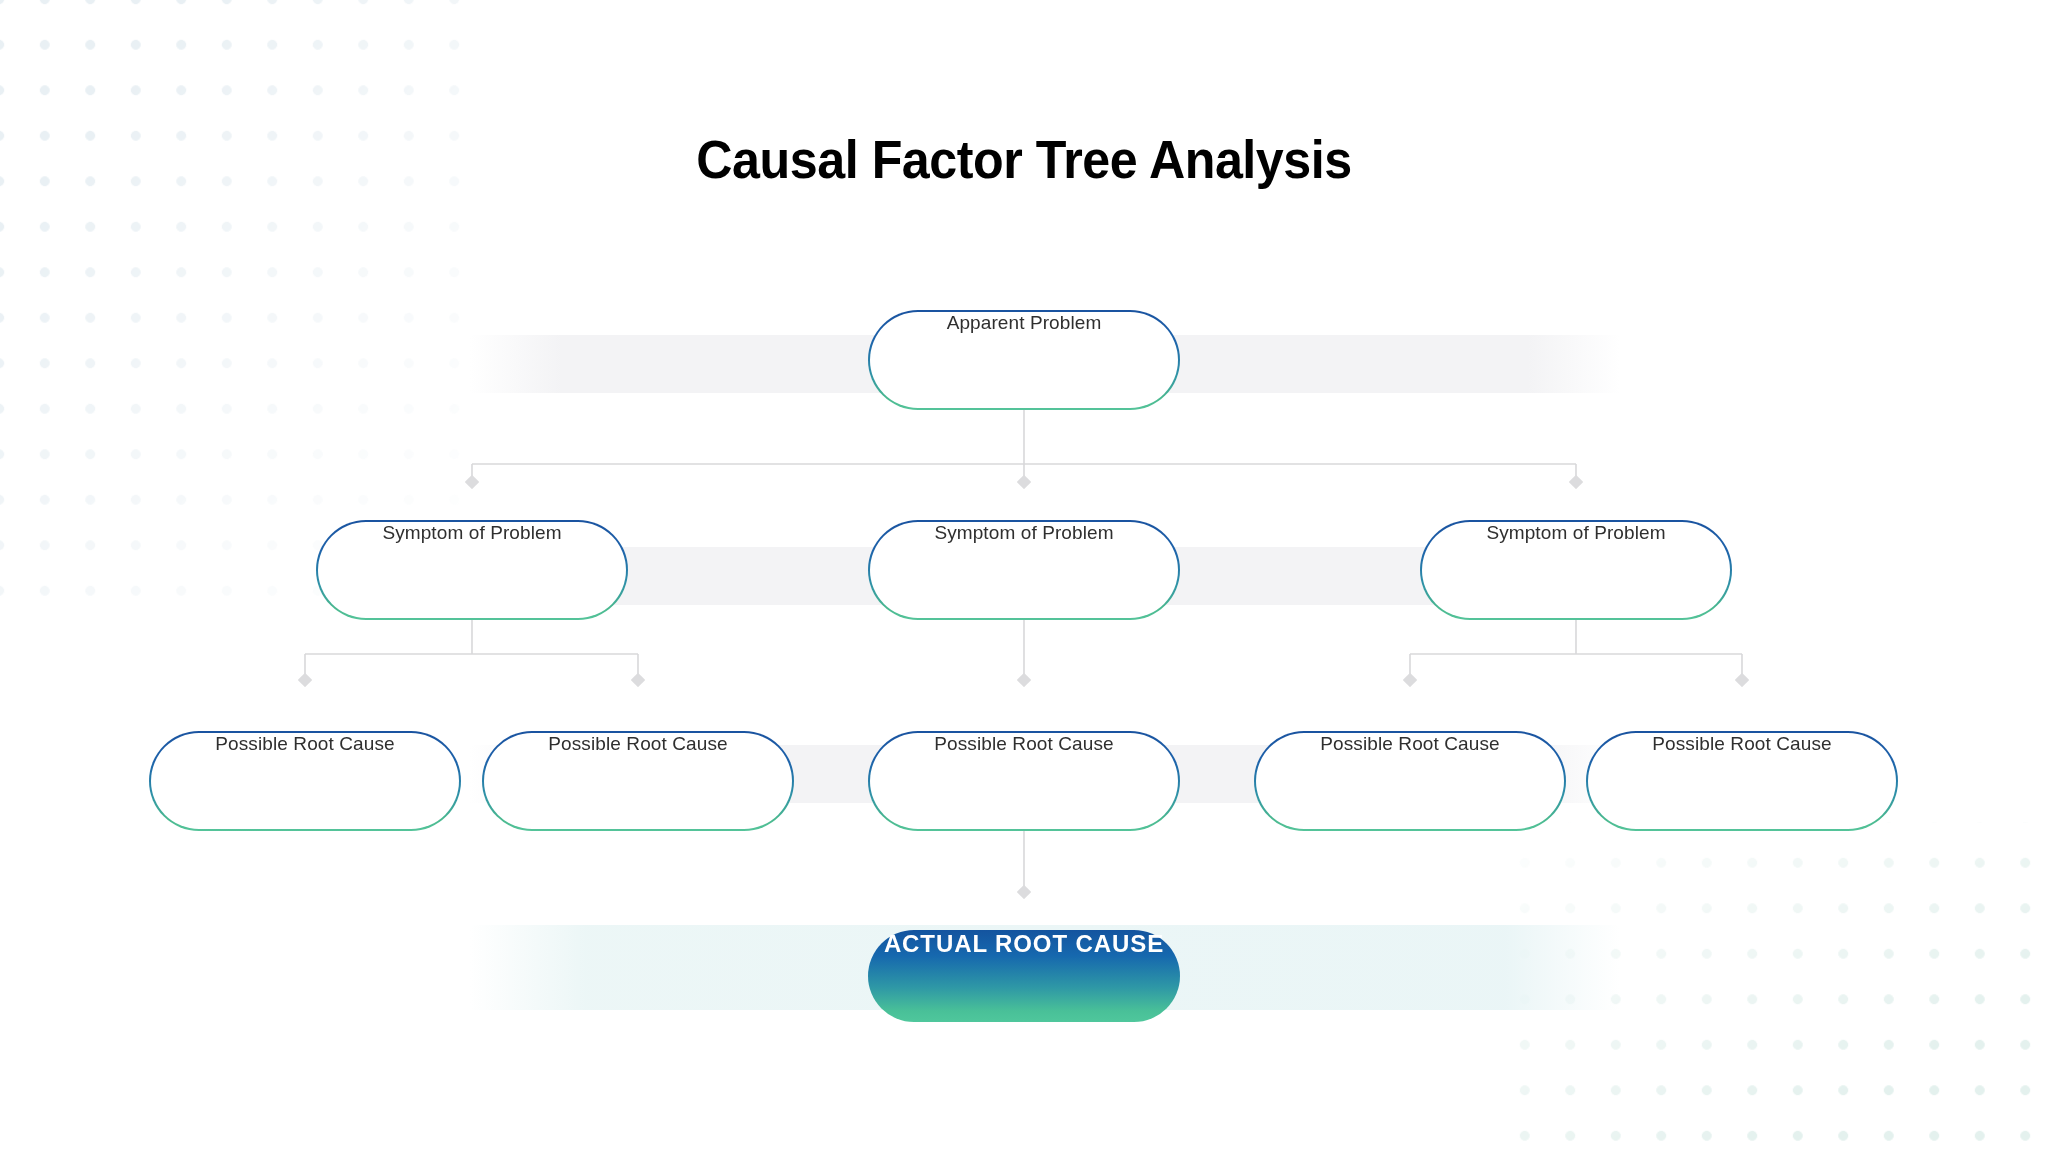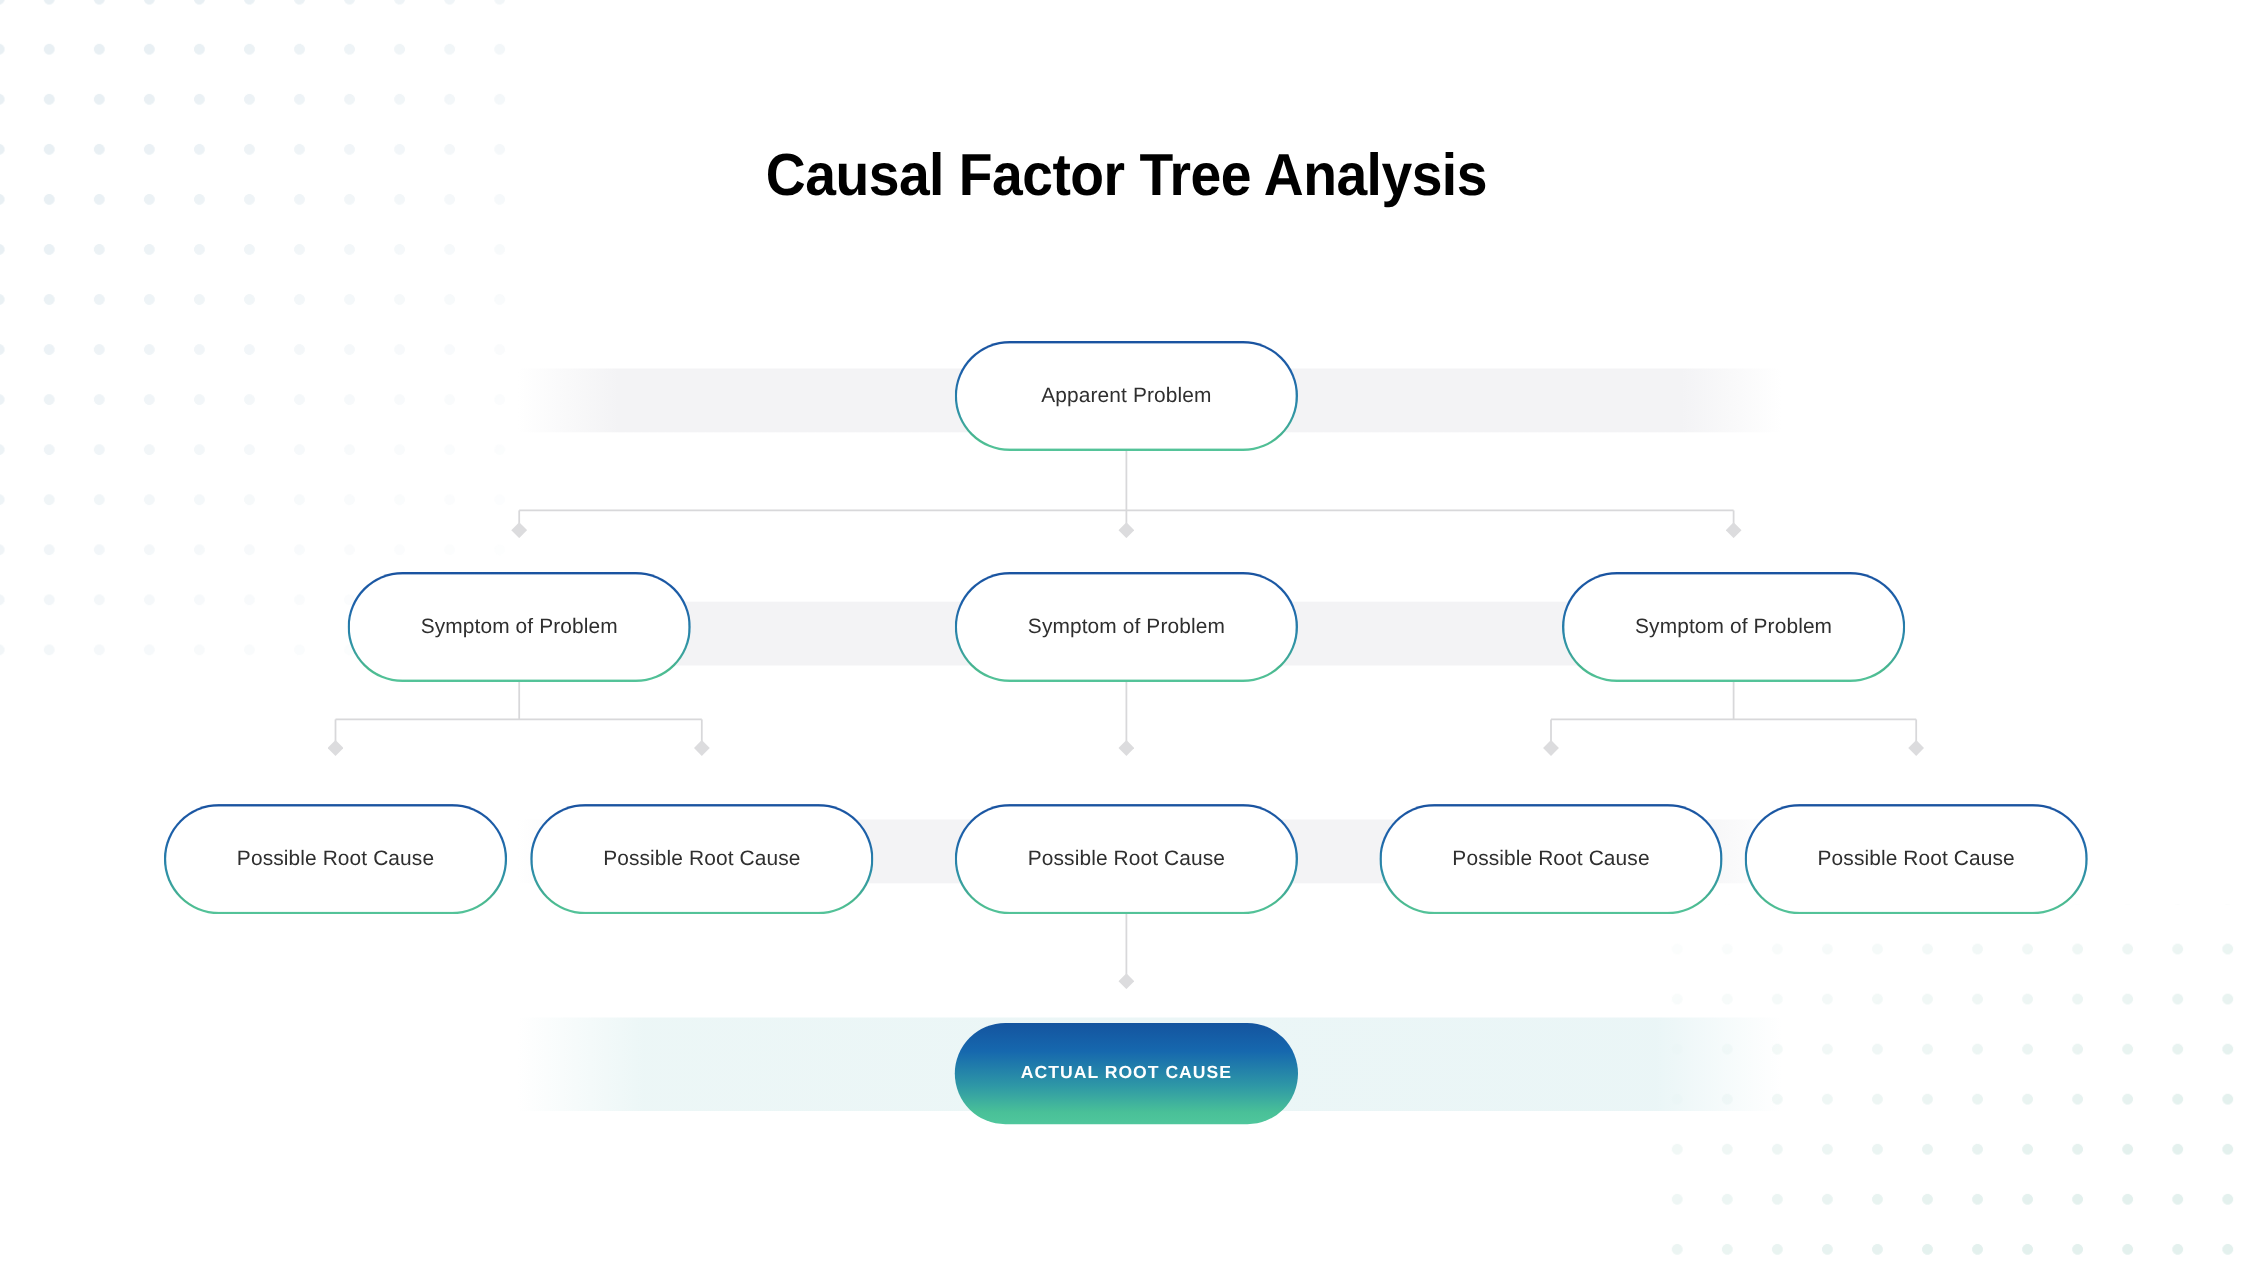--- a/index.html
+++ b/index.html
@@ -103,21 +103,21 @@
     width: 2048px;
     height: 1152px;
     pointer-events: none;
   }
 
   
   .node {
     position: absolute;
     box-sizing: border-box;
     display: flex;
-    align-items: center;
+    align-items: flex-start;
     justify-content: center;
     background: #ffffff;
     border-radius: 999px;
     color: #2f2f2f;
     font-size: 19px;
     font-weight: 400;
     letter-spacing: 0.1px;
     white-space: nowrap;
   }
   
@@ -126,21 +126,21 @@
     background-image:
       linear-gradient(#ffffff, #ffffff),
       linear-gradient(to bottom, #1a53a0 0%, #1d62aa 30%, #2d8fa8 62%, #49b88f 88%, #55c49a 100%);
     background-origin: border-box;
     background-clip: padding-box, border-box;
   }
   .node.filled {
     border: none;
     background: linear-gradient(to bottom, #14549f 0%, #1668ae 28%, #2e97a6 62%, #49c098 88%, #4fc79c 100%);
     color: #ffffff;
-    font-size: 16px;
+    font-size: 24px;
     font-weight: 600;
     letter-spacing: 0.9px;
   }
 
   
   .row-apparent { top: 310px;  height: 100px; }
   .row-symptom  { top: 520px;  height: 100px; }
   .row-cause    { top: 731px;  height: 100px; }
   .row-actual   { top: 930px;  height: 92px;  }
 </style>

